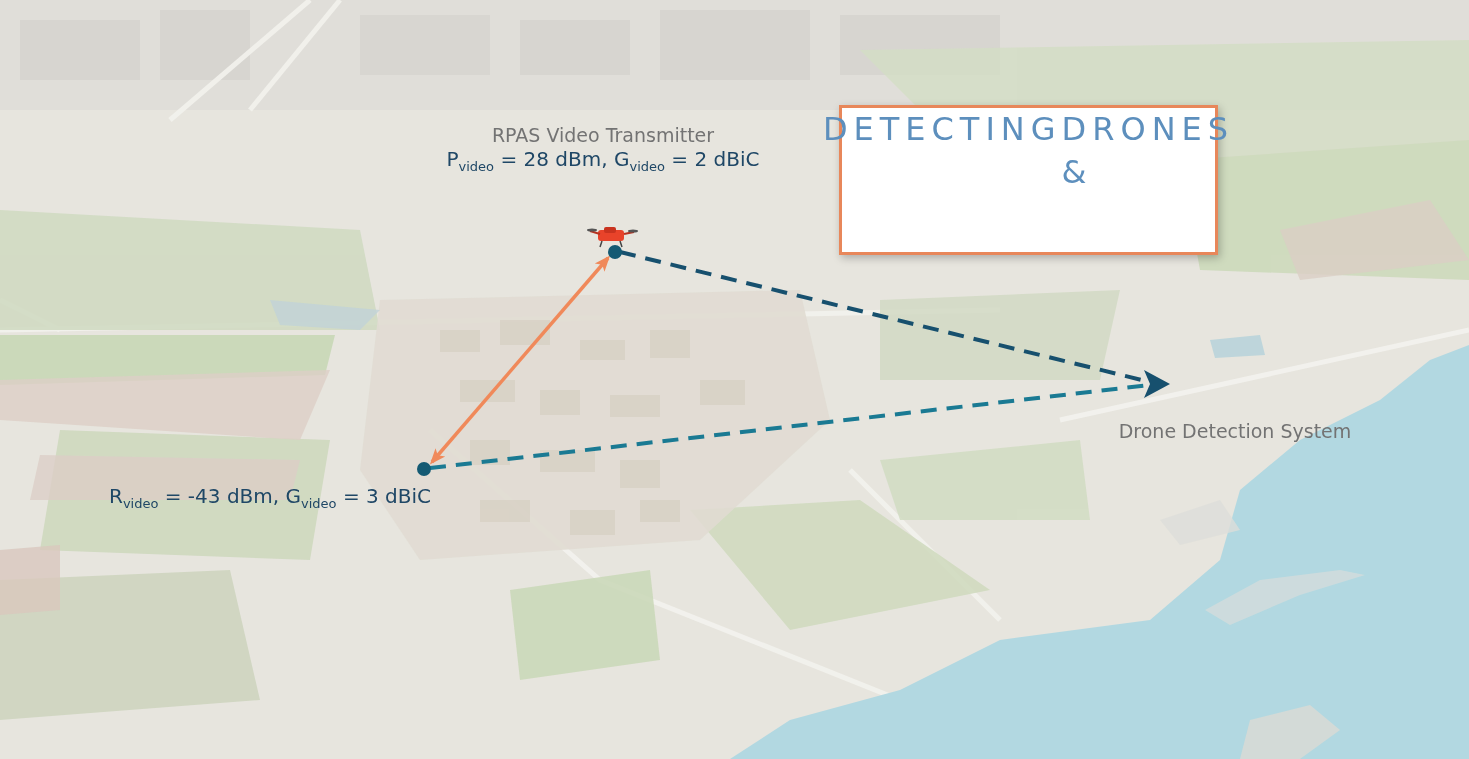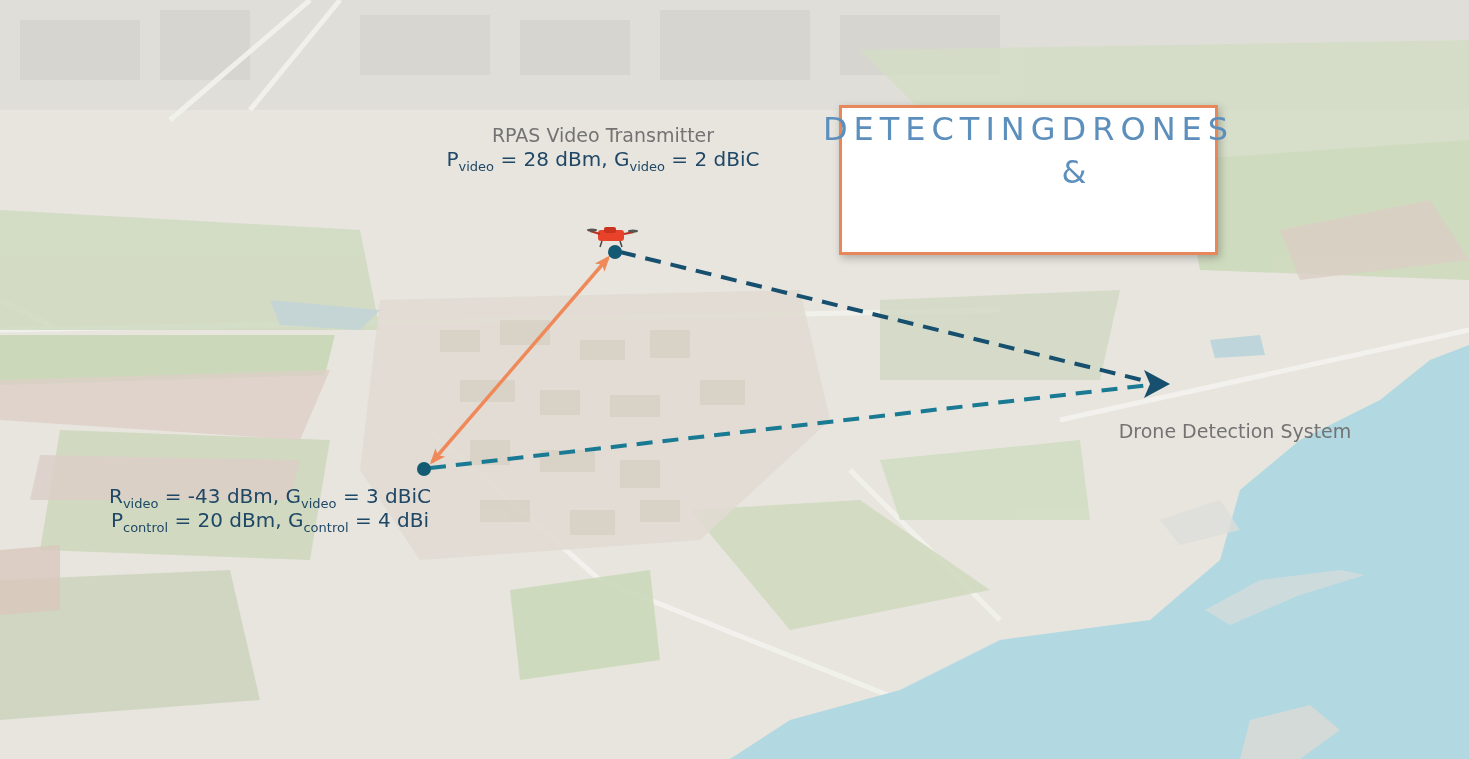--- a/index.html
+++ b/index.html
@@ -145,23 +145,17 @@
   </div>
 </div>
 
 <div class="label" style="left:85px; top:484px; width:370px;">
   <div class="line">
     <span>R</span><sub>video</sub>
     <span>= -43 dBm,</span>
     <span>G</span><sub>video</sub>
     <span>= 3 dBiC</span>
   </div>
-  <div class="line">
-    <span>P</span><sub>control</sub>
-    <span>= 20 dBm,</span>
-    <span>G</span><sub>control</sub>
-    <span>= 4 dBi</span>
-  </div>
 </div>
 
 <div class="label" style="left:1085px; top:420px; width:300px;">
   <div class="title">Drone Detection System</div>
 </div>
 
 </body></html>

